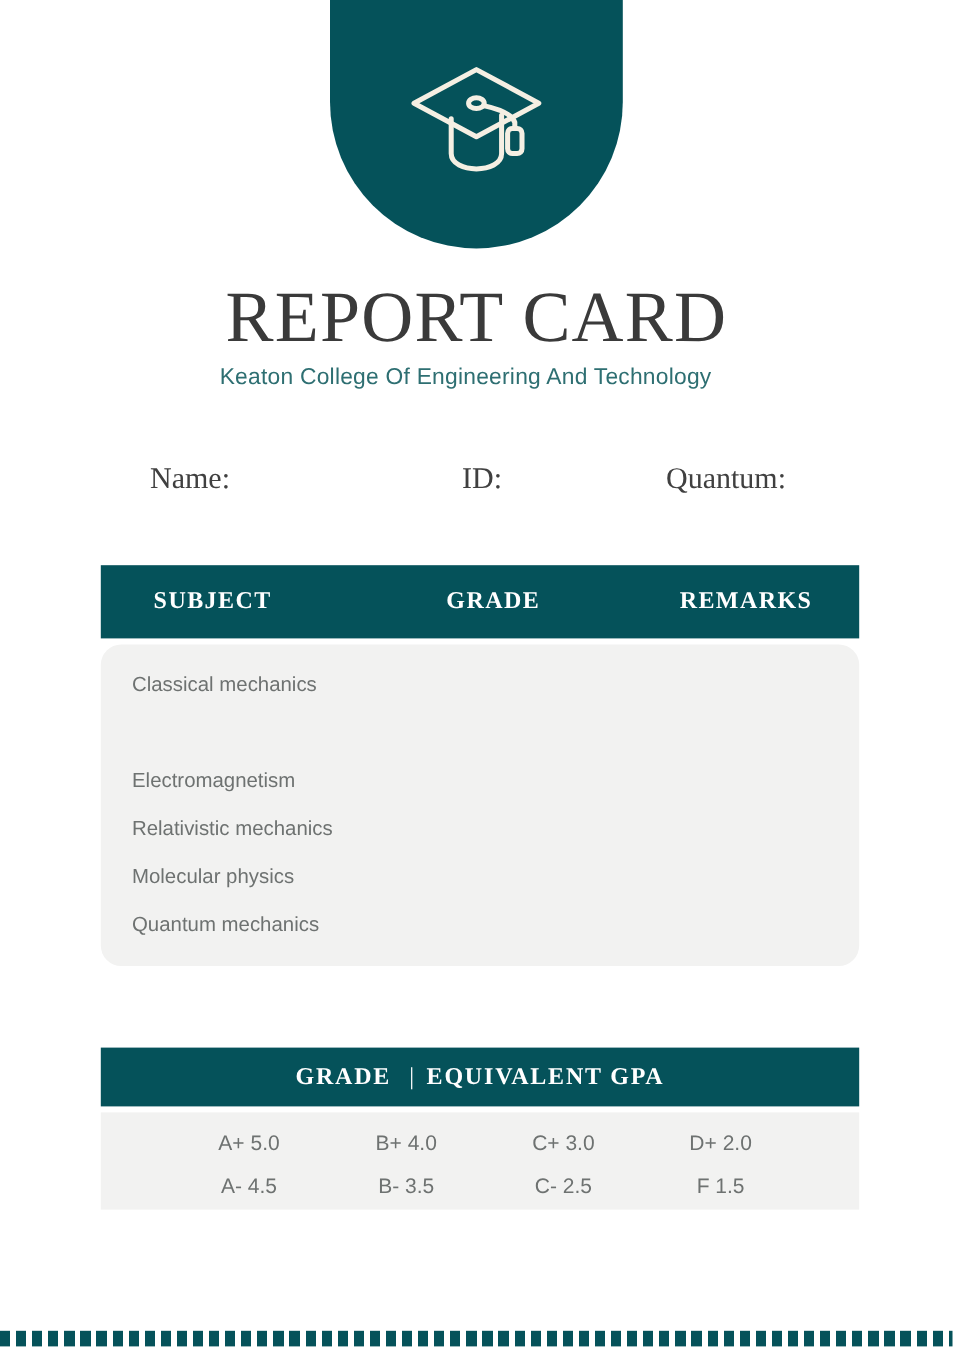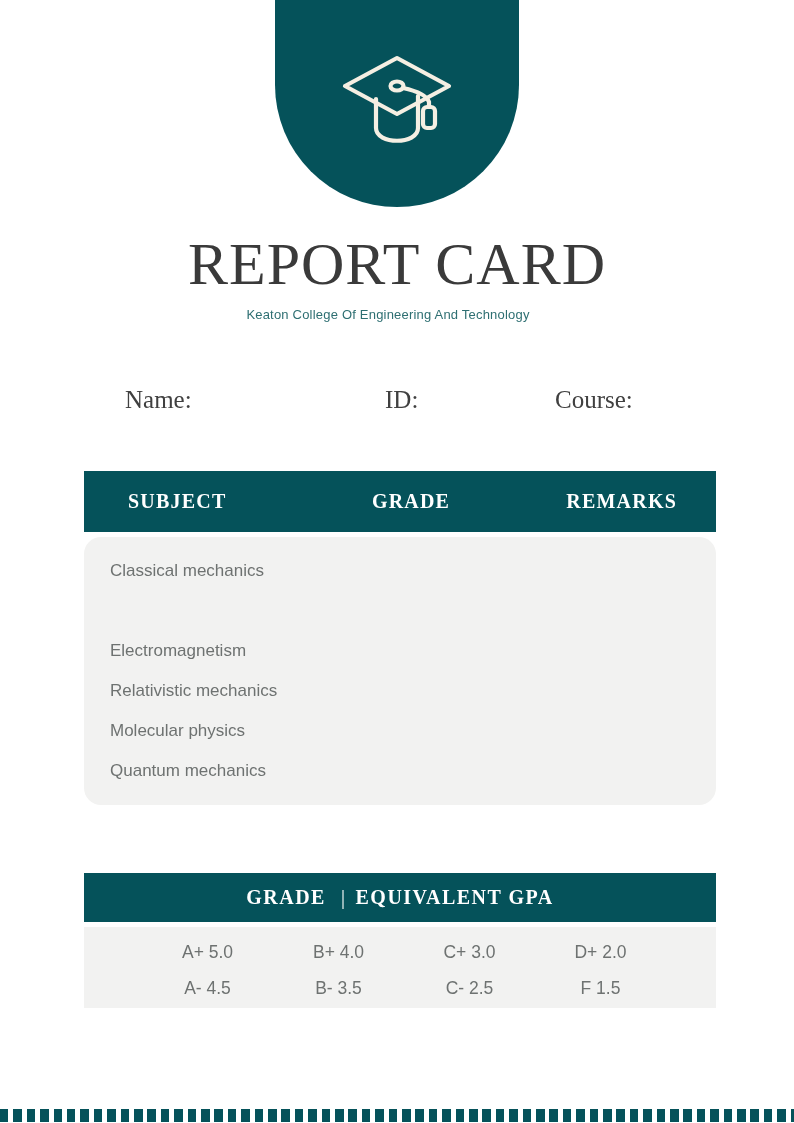--- a/index.html
+++ b/index.html
@@ -20,21 +20,21 @@
   .title{
     position:absolute;left:0;top:233px;width:794px;
     text-align:center;
     font-family:"Liberation Serif",serif;
     font-size:60px;line-height:62px;font-weight:500;
     color:#3a3a3a;letter-spacing:1px;
   }
   .subtitle{
     position:absolute;left:0;top:303px;width:776px;
     text-align:center;
-    font-size:13px;line-height:24px;
+    font-size:19px;line-height:24px;
     color:#2e6f72;letter-spacing:0.2px;
   }
 
   
   .fields{position:absolute;left:84px;top:386px;width:632px;height:36px;}
   .field-label{
     position:absolute;top:0;
     font-family:"Liberation Serif",serif;
     font-size:25px;color:#404040;
   }
@@ -107,21 +107,21 @@
       <rect x="91" y="55" width="12" height="21" rx="4" fill="none"></rect>
     </svg>
   </div>
 
   <div class="title">REPORT CARD</div>
   <div class="subtitle">Keaton College Of Engineering And Technology</div>
 
   <div class="fields">
     <span class="field-label field-name">Name:</span>
     <span class="field-label field-id">ID:</span>
-    <span class="field-label field-course">Course:</span>
+    <span class="field-label field-course">Quantum:</span>
   </div>
 
   <div class="table-header">
     <div class="th th-subject">SUBJECT</div>
     <div class="th th-grade">GRADE</div>
     <div class="th th-remarks">REMARKS</div>
   </div>
 
   <div class="table-body">
     <div class="subject-row">

